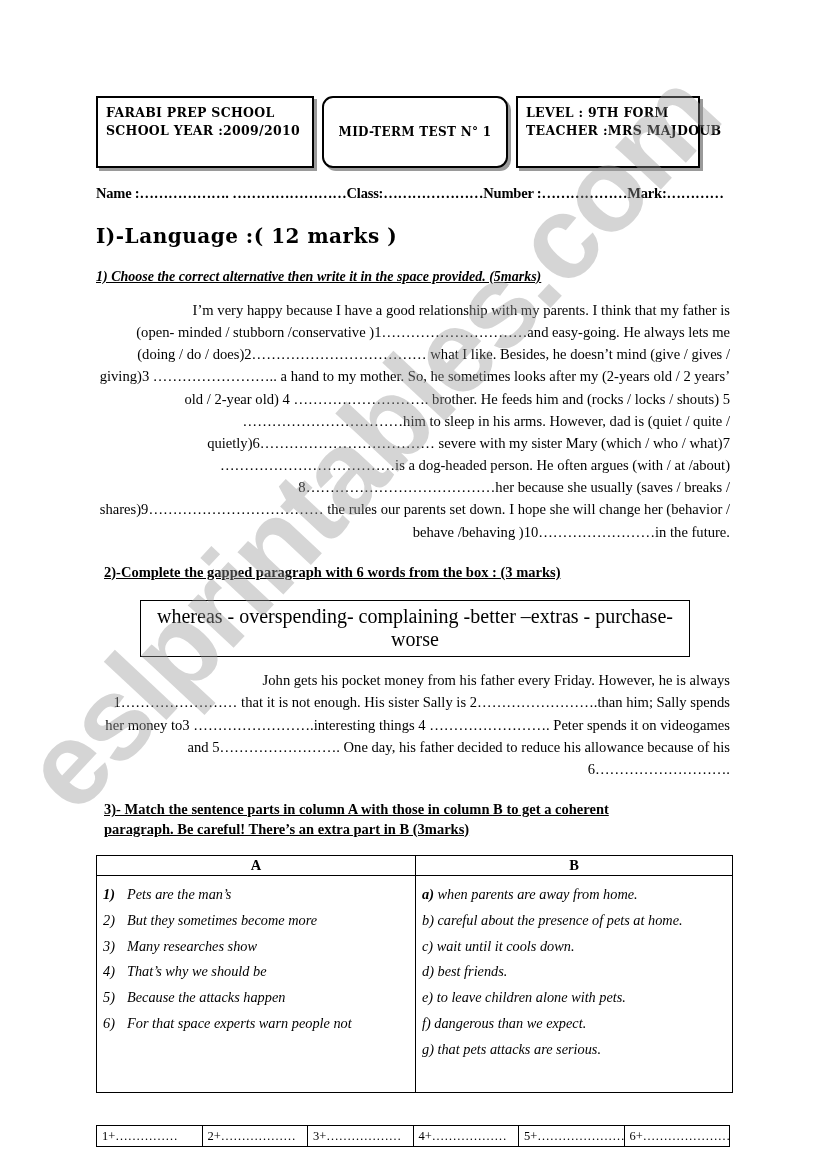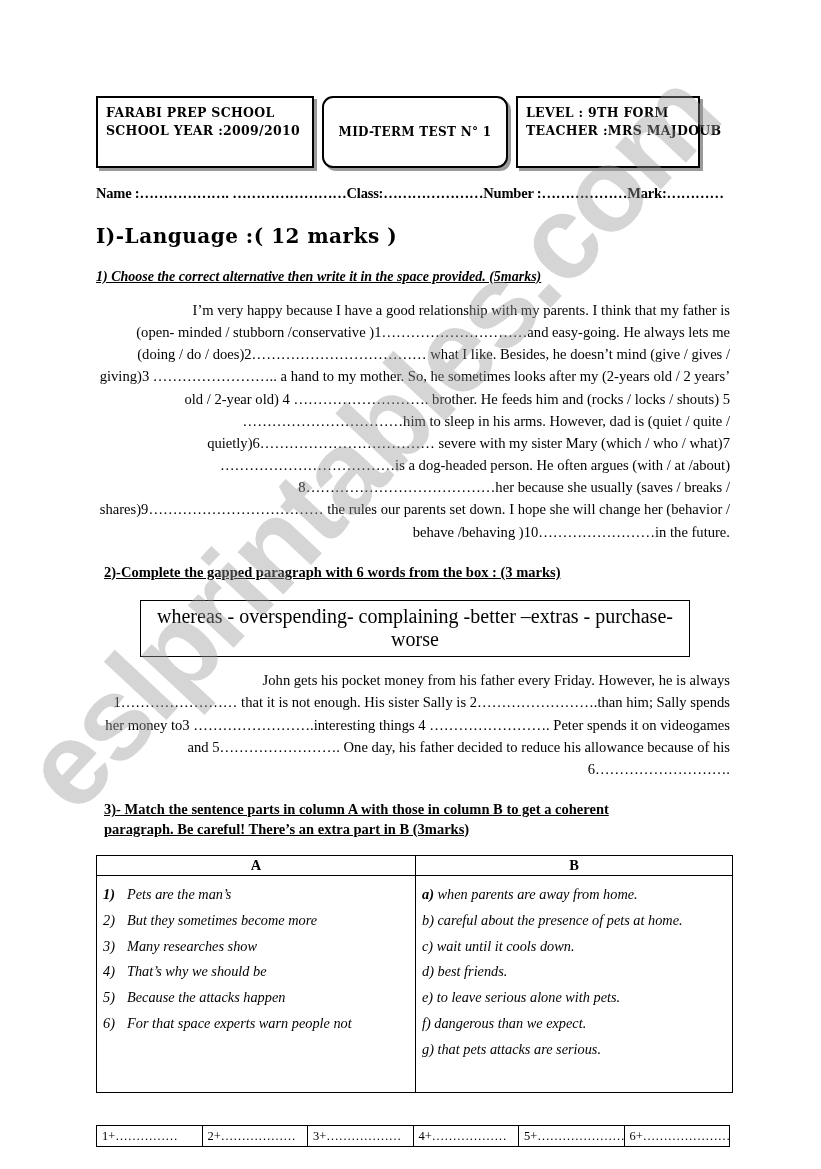--- a/index.html
+++ b/index.html
@@ -252,21 +252,21 @@
               <li><span class="lbl">5)</span><span>Because the attacks happen</span></li>
               <li><span class="lbl">6)</span><span>For that space experts warn people not</span></li>
             </ul>
           </td>
           <td class="col-b">
             <ul class="mlist b-list">
               <li><span class="lbl-b">a)</span> <span>when parents are away from home.</span></li>
               <li><span class="lbl-b">b)</span> <span>careful about the presence of pets at home.</span></li>
               <li><span class="lbl-b">c)</span> <span>wait until it cools down.</span></li>
               <li><span class="lbl-b">d)</span> <span>best friends.</span></li>
-              <li><span class="lbl-b">e)</span> <span>to  leave serious alone with  pets.</span></li>
+              <li><span class="lbl-b">e)</span> <span>to  leave children alone with  pets.</span></li>
               <li><span class="lbl-b">f)</span> <span>dangerous than we expect.</span></li>
               <li><span class="lbl-b">g)</span> <span>that pets attacks are serious.</span></li>
             </ul>
           </td>
         </tr>
       </tbody>
     </table>
 
     <table class="answer-table">
       <tbody>

